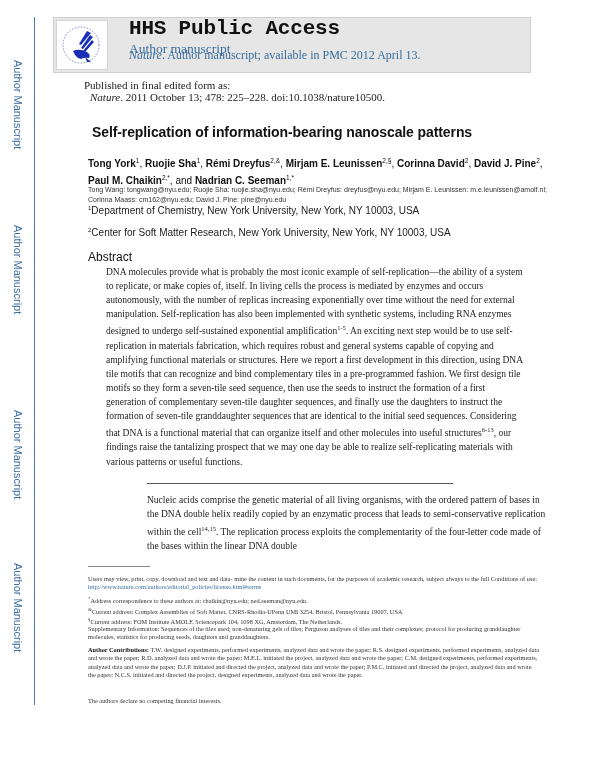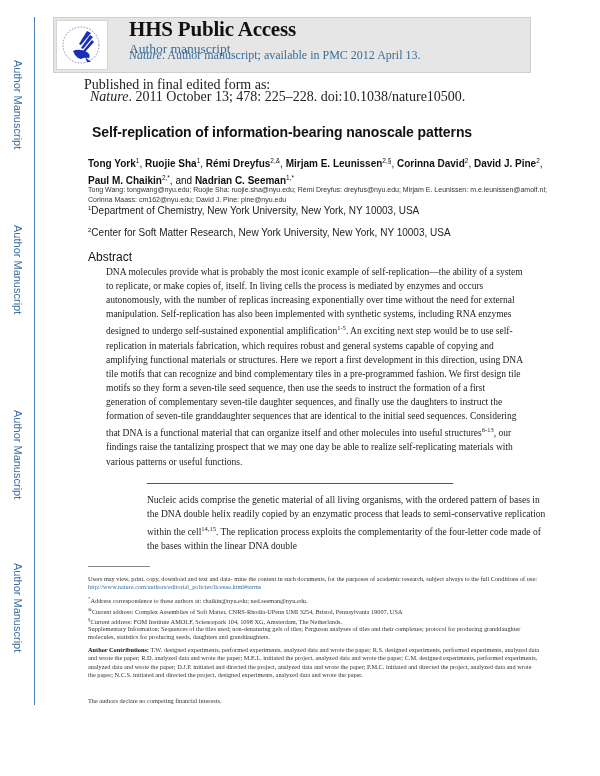--- a/index.html
+++ b/index.html
@@ -5,26 +5,26 @@
     html, body { margin: 0; padding: 0; background: #ffffff; }
     body { width: 600px; height: 776px; position: relative; overflow: hidden; font-family: "Liberation Serif", serif; color: #222; }
 
     
     .side-line { position: absolute; left: 34px; top: 17px; width: 1px; height: 688px; background: #4a7fb0; }
     .side-label { position: absolute; left: 11px; width: 14px; font-family: "Liberation Sans", sans-serif; font-size: 11px; color: #3c6e9f; writing-mode: vertical-rl; white-space: nowrap; line-height: 14px; }
 
     
     .hhs-box { position: absolute; left: 53px; top: 17px; width: 478px; height: 56px; background: #e6e6e6; border: 1px solid #cfcfcf; box-sizing: border-box; }
     .hhs-logo { position: absolute; left: 2px; top: 2px; width: 52px; height: 50px; background: #fff; border: 1px solid #d4d4d4; box-sizing: border-box; }
-    .hhs-title { position: absolute; left: 75px; top: -1px; font-family: Liberation Serif, serif; font-weight: bold; font-size: 21px; color: #111; letter-spacing: -0.2px; }
+    .hhs-title { position: absolute; left: 75px; top: -1px; font-family: Liberation Mono, monospace; font-weight: bold; font-size: 21px; color: #111; letter-spacing: -0.2px; }
     .hhs-sub { position: absolute; left: 75px; top: 23px; font-size: 13.5px; color: #3a6d9a; }
     .hhs-avail { position: absolute; left: 75px; top: 30px; font-size: 12px; color: #3a6d9a; font-family: Liberation Serif, serif; }
     .hhs-avail i { font-style: italic; }
 
-    .pub { position: absolute; left: 84px; top: 79px; font-size: 14px; line-height: 12px; color: #222; }
+    .pub { position: absolute; left: 84px; top: 79px; font-size: 11px; line-height: 12px; color: #222; }
     .pub .cite { padding-left: 6px; text-align: center; }
 
     .title { position: absolute; left: 92px; top: 124px; font-family: "Liberation Sans", sans-serif; font-weight: bold; font-size: 14px; color: #111; letter-spacing: -0.1px; }
 
     .authors { position: absolute; left: 88px; top: 154px; width: 460px; font-family: "Liberation Sans", sans-serif; font-size: 10px; line-height: 14px; color: #111; }
     .authors b { font-weight: bold; }
     .authors sup { font-size: 6.5px; font-weight: normal; }
     .emails { position: absolute; left: 88px; top: 185px; width: 460px; font-family: "Liberation Sans", sans-serif; font-size: 7px; line-height: 9.5px; color: #333; }
     .affil { position: absolute; left: 88px; font-family: "Liberation Sans", sans-serif; font-size: 10px; color: #222; }
     .affil sup { font-size: 6px; }

